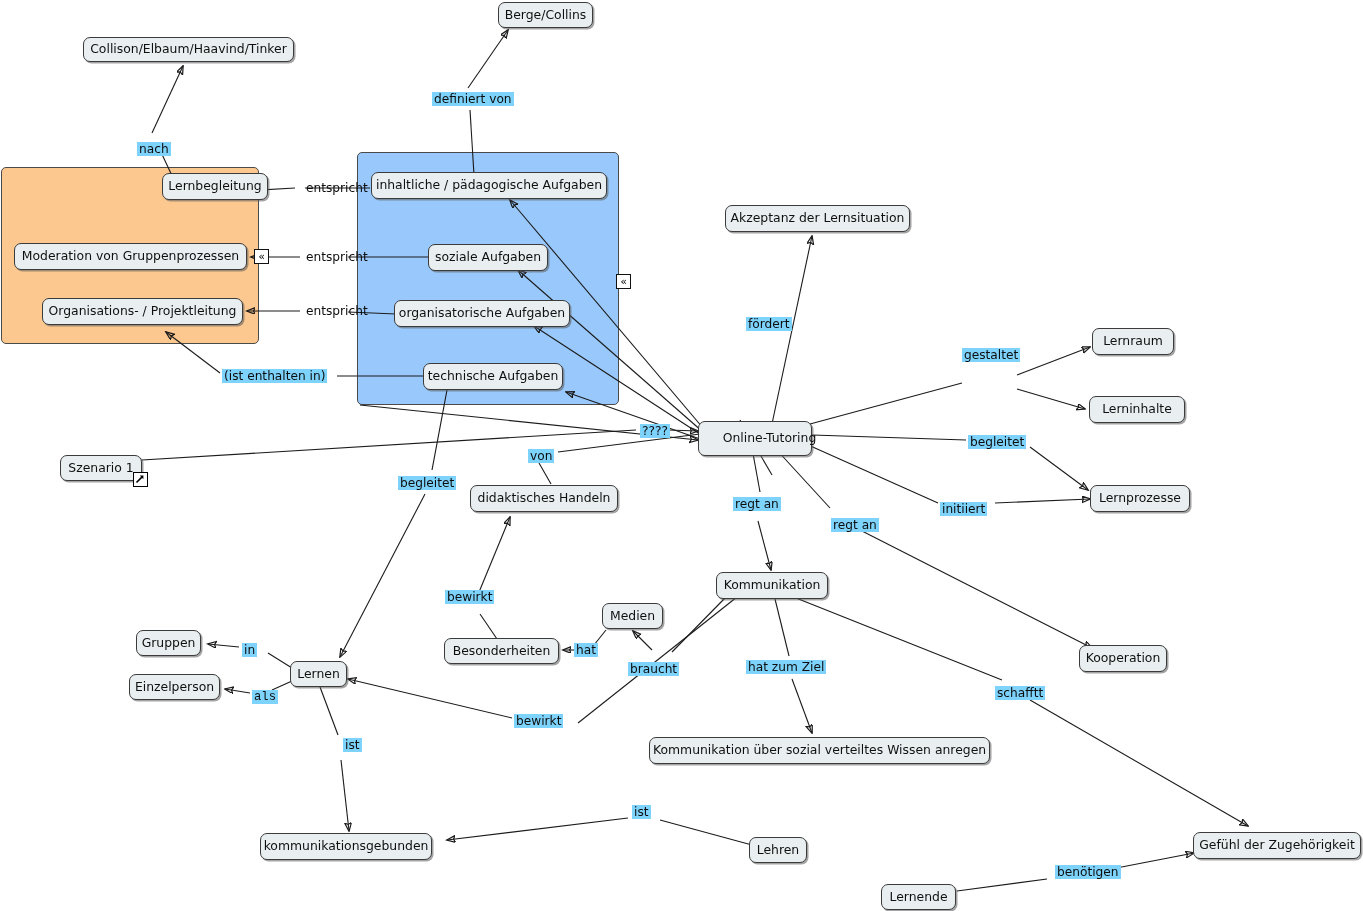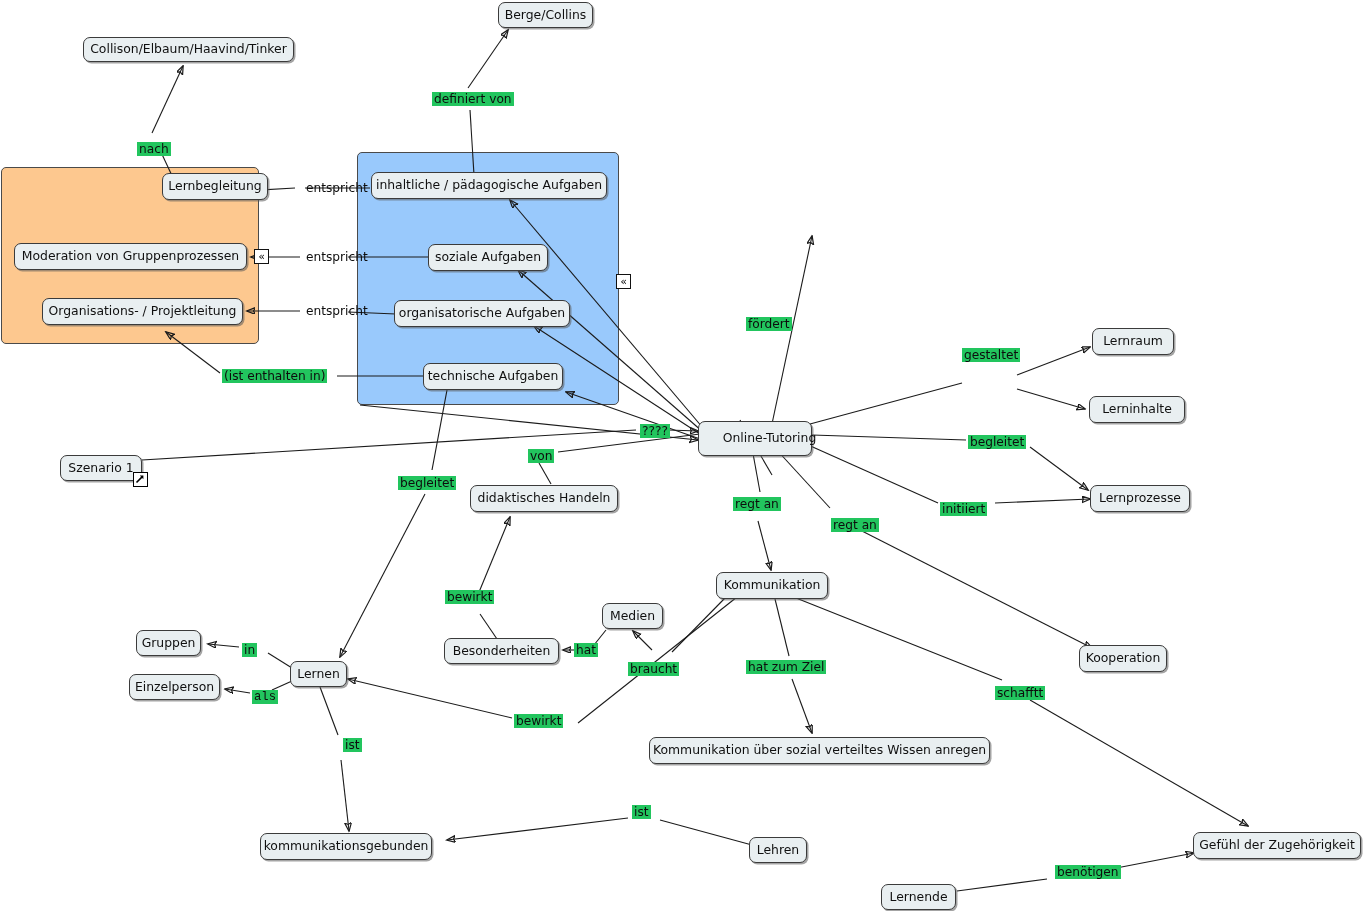--- a/index.html
+++ b/index.html
@@ -45,21 +45,21 @@
     padding:0 9px;
     line-height:1;
   }
 
   
   .lbl{
     position:absolute;
     font-size:12.2px;
     color:#0d0d0d;
     white-space:nowrap;
-    background:#22c55e;
+    background:#7dd3fc;
     line-height:1;
     padding:1px 2px;
   }
   .lbl.nobg{background:transparent;}
 
   
   .chev{
     position:absolute;
     width:15px;height:15px;
     background:#ffffff;
@@ -194,20 +194,21 @@
   <div class="node" style="left:14px;top:243px;width:233px;height:27px;">Moderation von Gruppenprozessen</div>
 
   <div class="node" style="left:371px;top:172px;width:236px;height:27px;">inhaltliche / pädagogische Aufgaben</div>
 
   <div class="node" style="left:428px;top:244px;width:120px;height:27px;">soziale Aufgaben</div>
 
   <div class="node" style="left:394px;top:300px;width:176px;height:27px;">organisatorische Aufgaben</div>
 
   <div class="node" style="left:423px;top:363px;width:140px;height:27px;">technische Aufgaben</div>
 
+  <div class="node" style="left:725px;top:205px;width:185px;height:27px;">Akzeptanz der Lernsituation</div>
 
   <div class="node" style="left:1092px;top:328px;width:82px;height:27px;">Lernraum</div>
 
   <div class="node" style="left:1089px;top:396px;width:96px;height:27px;">Lerninhalte</div>
 
   <div class="node" style="left:1090px;top:485px;width:100px;height:27px;">Lernprozesse</div>
 
   <div class="node" style="left:698px;top:421px;width:114px;height:35px;padding-left:38px;">Online-Tutoring</div>
 
   <div class="node" style="left:1079px;top:645px;width:88px;height:27px;">Kooperation</div>

